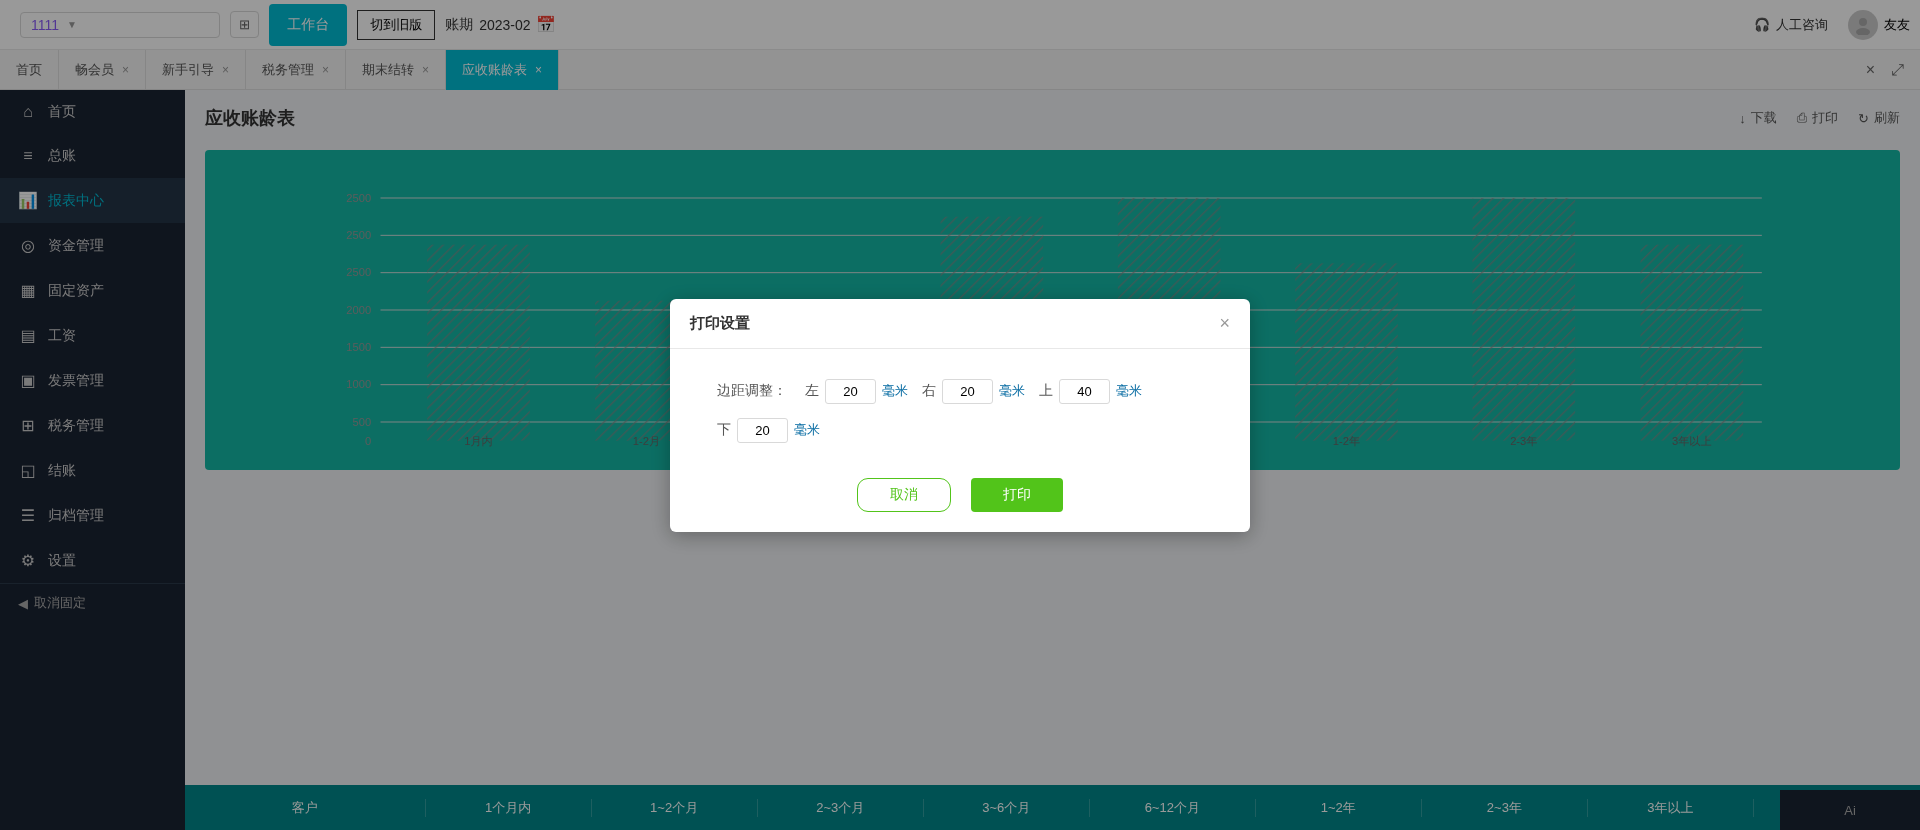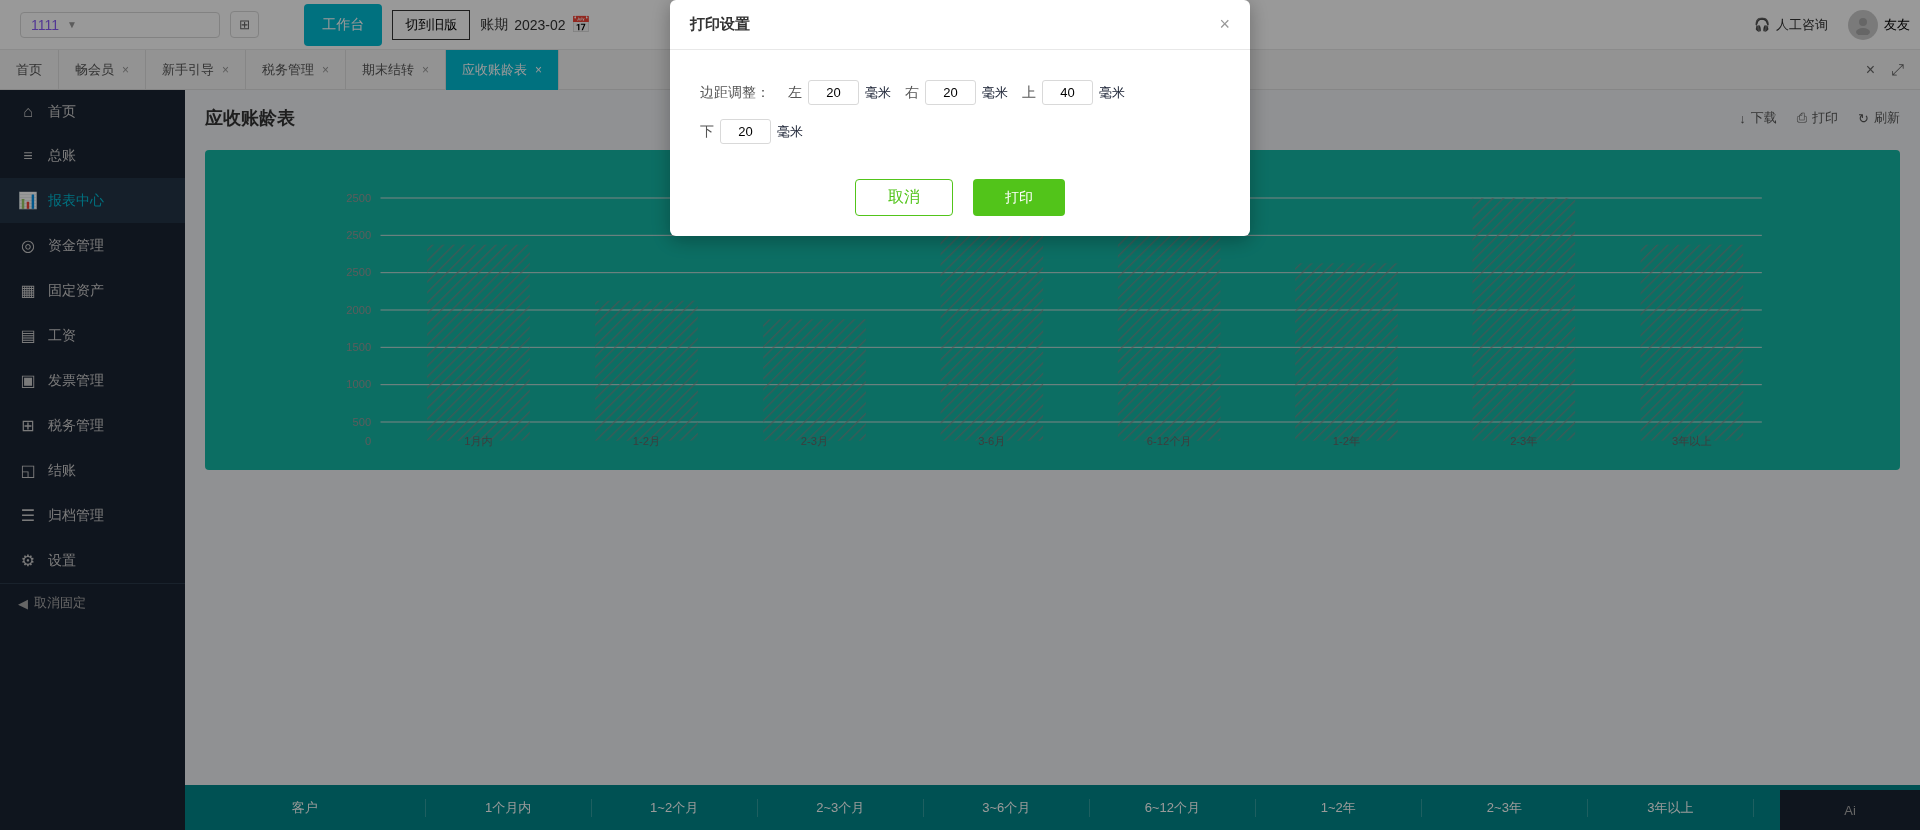--- a/index.html
+++ b/index.html
@@ -54,21 +54,20 @@
       color: #666;
     }
     .workbench-btn {
       background: #00bcd4;
       color: #fff;
       border: none;
       border-radius: 4px;
       padding: 12px 18px;
       cursor: pointer;
       font-size: 14px;
-      margin-left: 35px;
     }
     .switch-old-btn {
       border: 1px solid #333;
       background: #fff;
       border-radius: 0;
       padding: 5px 12px;
       cursor: pointer;
       font-size: 13px;
     }
     .period-area {
@@ -259,21 +258,21 @@
     }
     .bottom-table-cell:first-child { flex: 1.5; }
 
     
     .modal-overlay {
       position: fixed;
       top: 0; left: 0; right: 0; bottom: 0;
       background: rgba(0,0,0,0.4);
       z-index: 1000;
       display: flex;
-      align-items: flex-start;
+      align-items: center;
       justify-content: center;
     }
 
     
     .modal-dialog {
       background: #fff;
       border-radius: 6px;
       width: 580px;
       box-shadow: 0 4px 20px rgba(0,0,0,0.3);
       overflow: hidden;
@@ -289,21 +288,21 @@
       font-size: 15px;
       font-weight: bold;
       color: #333;
     }
     .modal-close {
       cursor: pointer;
       color: #999;
       font-size: 18px;
     }
     .modal-body {
-      padding: 30px 30px 20px 30px;
+      padding: 30px 30px 20px 47px;
     }
     .margin-row {
       display: flex;
       align-items: center;
       gap: 14px;
       flex-wrap: wrap;
     }
     .margin-label {
       color: #555;
       font-size: 14px;
@@ -320,37 +319,37 @@
     }
     .margin-input {
       width: 51px;
       border: 1px solid #d9d9d9;
       border-radius: 3px;
       padding: 4px 6px;
       font-size: 13px;
       text-align: center;
     }
     .margin-unit {
-      color: #0f172a;
+      color: #0369a1;
       font-size: 13px;
     }
     .modal-footer {
       display: flex;
       justify-content: center;
       gap: 20px;
       padding: 15px 20px 20px 20px;
     }
     .btn-cancel {
       border: 1px solid #52c41a;
       background: #fff;
       color: #52c41a;
-      border-radius: 4px;
+      border-radius: 11px;
       padding: 7px 32px;
       cursor: pointer;
-      font-size: 16px;
+      font-size: 14px;
     }
     .btn-print {
       background: #52c41a;
       color: #fff;
       border: none;
       border-radius: 4px;
       padding: 7px 32px;
       cursor: pointer;
       font-size: 14px;
     }

